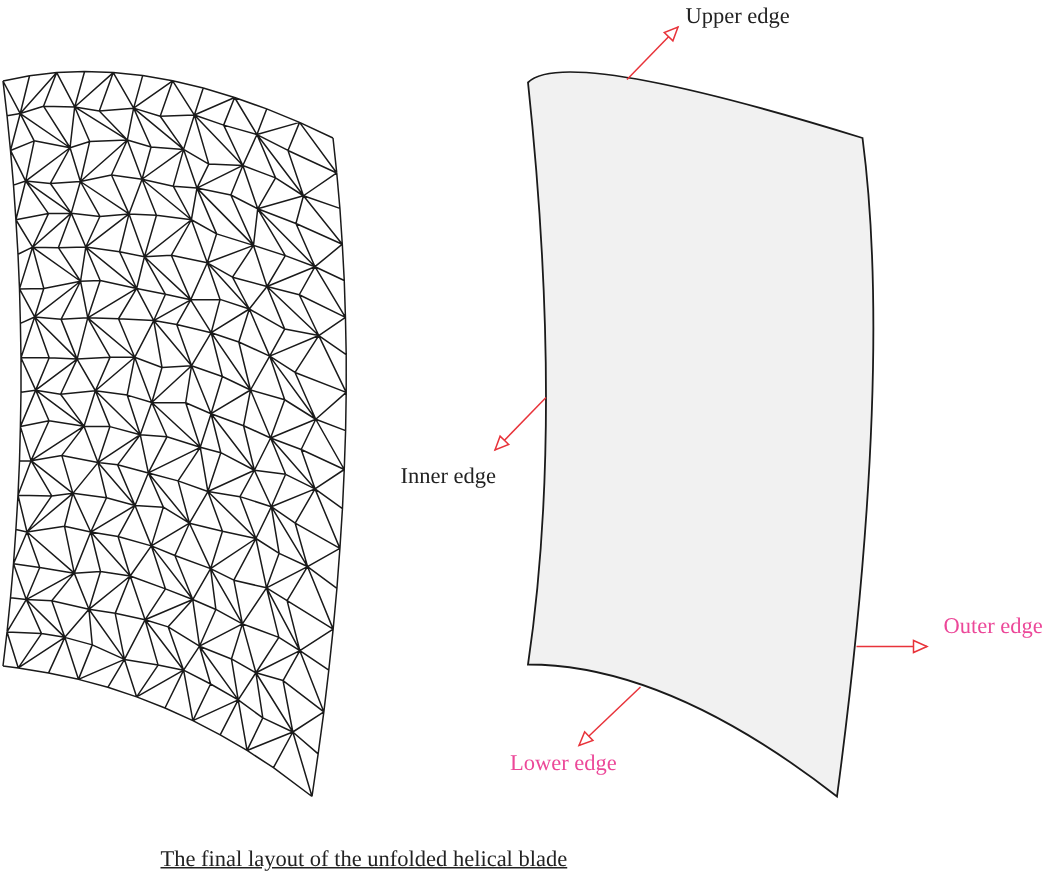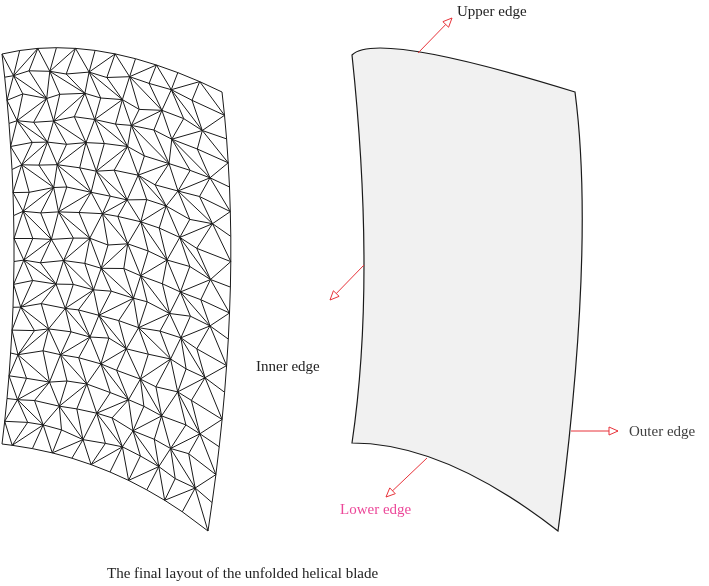--- a/index.html
+++ b/index.html
@@ -2,21 +2,21 @@
 <html><head>
 <meta charset="utf-8">
 <style>
   html, body { margin:0; padding:0; background:#ffffff; }
   body { width:709px; height:586px; position:relative; overflow:hidden;
          font-family:"DejaVu Serif", "Liberation Serif", serif; }
   #figure { position:absolute; left:0; top:0; width:709px; height:586px; }
   .label { position:absolute; font-family:"Liberation Serif","DejaVu Serif",serif;
            font-size:15px; color:#222; white-space:nowrap; }
   .caption { position:absolute; left:107px; top:565px; font-family:"Liberation Serif","DejaVu Serif",serif;
-             font-size:15px; color:#222; white-space:nowrap; }
+             font-size:15px; color:#222; white-space:nowrap;text-decoration:underline; }
 </style>
 </head>
 <body>
 
 <svg id="figure" width="709" height="586" viewBox="0 0 709 586" xmlns="http://www.w3.org/2000/svg">
   <g id="mesh-group">
       <path d="M2.0,54.0L19.7,50.5M19.7,50.5L37.8,48.4M37.8,48.4L56.4,47.7M56.4,47.7L75.5,48.4M75.5,48.4L95.1,50.4M95.1,50.4L115.1,53.9M115.1,53.9L135.5,58.7M135.5,58.7L156.4,65.0M156.4,65.0L177.8,72.6M177.8,72.6L199.7,81.6M199.7,81.6L222.0,92.0M4.7,77.2L13.5,75.7M13.5,75.7L29.0,70.8M29.0,70.8L49.8,71.3M49.8,71.3L66.2,74.0M66.2,74.0L89.1,72.1M89.1,72.1L106.8,77.5M106.8,77.5L129.6,76.7M129.6,76.7L149.1,83.4M149.1,83.4L171.3,89.7M171.3,89.7L192.0,100.3M192.0,100.3L224.5,115.3M7.0,100.3L22.8,93.9M22.8,93.9L46.7,98.5M46.7,98.5L59.8,94.3M59.8,94.3L84.9,93.3M84.9,93.3L100.7,98.0M100.7,98.0L122.4,99.6M122.4,99.6L139.2,109.4M139.2,109.4L161.9,110.3M161.9,110.3L183.7,118.6M183.7,118.6L202.3,130.5M202.3,130.5L226.6,138.9M9.0,123.4L17.1,120.7M17.1,120.7L33.6,122.3M33.6,122.3L53.6,121.0M53.6,121.0L74.3,116.7M74.3,116.7L94.7,119.5M94.7,119.5L115.5,124.1M115.5,124.1L131.3,125.4M131.3,125.4L153.9,130.0M153.9,130.0L171.8,139.2M171.8,139.2L197.3,149.0M197.3,149.0L228.2,162.8M10.6,146.5L32.3,142.4M32.3,142.4L47.5,142.1M47.5,142.1L66.6,144.3M66.6,144.3L86.0,142.6M86.0,142.6L104.3,143.5M104.3,143.5L127.6,146.5M127.6,146.5L144.4,155.9M144.4,155.9L169.0,163.6M169.0,163.6L190.2,170.4M190.2,170.4L210.0,177.8M210.0,177.8L229.5,187.0M12.0,169.5L21.7,164.8M21.7,164.8L38.9,165.1M38.9,165.1L57.2,164.7M57.2,164.7L79.7,167.8M79.7,167.8L96.3,171.2M96.3,171.2L114.2,170.2M114.2,170.2L138.2,175.2M138.2,175.2L155.0,184.8M155.0,184.8L178.0,191.0M178.0,191.0L199.5,196.5M199.5,196.5L230.3,211.6M13.0,192.6L29.2,192.3M29.2,192.3L53.7,187.5M53.7,187.5L66.8,187.0M66.8,187.0L91.1,192.3M91.1,192.3L110.3,196.2M110.3,196.2L127.1,199.9M127.1,199.9L146.7,199.6M146.7,199.6L166.2,206.0M166.2,206.0L189.8,219.4M189.8,219.4L212.5,223.7M212.5,223.7L230.8,236.4M13.6,215.6L23.1,211.3M23.1,211.3L40.7,212.9M40.7,212.9L58.5,211.9M58.5,211.9L79.0,212.5M79.0,212.5L102.5,213.7M102.5,213.7L117.8,216.4M117.8,216.4L140.8,221.8M140.8,221.8L159.2,228.0M159.2,228.0L179.8,237.4M179.8,237.4L196.7,248.3M196.7,248.3L230.8,261.6M14.0,238.5L32.8,238.5M32.8,238.5L51.4,239.4M51.4,239.4L73.4,238.1M73.4,238.1L89.8,238.2M89.8,238.2L108.0,245.0M108.0,245.0L127.7,243.8M127.7,243.8L148.2,251.0M148.2,251.0L167.0,260.0M167.0,260.0L189.8,266.5M189.8,266.5L210.5,279.5M210.5,279.5L230.4,287.1M14.0,261.5L23.8,260.1M23.8,260.1L40.4,262.8M40.4,262.8L63.6,260.5M63.6,260.5L84.8,263.4M84.8,263.4L101.2,268.3M101.2,268.3L123.8,268.5M123.8,268.5L140.7,275.8M140.7,275.8L162.4,283.8M162.4,283.8L180.4,292.0M180.4,292.0L200.8,299.7M200.8,299.7L229.5,313.0M13.6,284.4L32.7,280.5M32.7,280.5L56.0,284.1M56.0,284.1L73.3,284.4M73.3,284.4L93.5,289.8M93.5,289.8L111.3,291.2M111.3,291.2L133.5,298.2M133.5,298.2L147.2,301.8M147.2,301.8L169.6,313.5M169.6,313.5L190.4,316.2M190.4,316.2L210.0,325.9M210.0,325.9L228.3,339.1M13.0,307.3L20.7,307.1M20.7,307.1L41.2,303.6M41.2,303.6L65.3,308.4M65.3,308.4L78.4,309.9M78.4,309.9L98.9,315.3M98.9,315.3L118.7,320.6M118.7,320.6L138.6,327.7M138.6,327.7L160.0,331.1M160.0,331.1L180.9,337.8M180.9,337.8L196.8,348.8M196.8,348.8L226.6,365.6M12.0,330.1L34.5,330.6M34.5,330.6L48.6,328.9M48.6,328.9L71.0,331.8M71.0,331.8L90.0,337.0M90.0,337.0L108.9,338.1M108.9,338.1L126.3,348.8M126.3,348.8L148.3,354.2M148.3,354.2L170.6,359.0M170.6,359.0L186.1,368.9M186.1,368.9L205.0,377.7M205.0,377.7L224.6,392.3M10.6,353.0L18.0,354.7M18.0,354.7L43.0,350.8M43.0,350.8L60.5,354.7M60.5,354.7L78.7,357.7M78.7,357.7L100.9,363.9M100.9,363.9L116.6,370.3M116.6,370.3L140.4,379.1M140.4,379.1L155.9,386.8M155.9,386.8L177.7,391.9M177.7,391.9L191.4,400.4M191.4,400.4L222.1,419.4M9.0,375.8L26.5,378.3M26.5,378.3L49.5,382.1M49.5,382.1L67.0,381.0M67.0,381.0L86.8,384.0M86.8,384.0L110.3,392.6M110.3,392.6L128.5,399.7M128.5,399.7L143.9,406.3M143.9,406.3L161.6,415.9M161.6,415.9L185.9,424.9M185.9,424.9L199.9,433.8M199.9,433.8L219.2,446.8M7.0,398.5L17.5,399.7M17.5,399.7L34.5,400.5M34.5,400.5L59.3,406.2M59.3,406.2L76.8,408.9M76.8,408.9L96.7,413.2M96.7,413.2L112.1,417.9M112.1,417.9L133.0,430.8M133.0,430.8L154.3,439.3M154.3,439.3L170.6,448.5M170.6,448.5L188.7,453.7M188.7,453.7L215.9,474.6M4.7,421.3L27.7,422.4M27.7,422.4L43.2,424.9M43.2,424.9L61.5,429.9M61.5,429.9L83.0,439.6M83.0,439.6L105.4,443.4M105.4,443.4L122.4,446.8M122.4,446.8L140.4,456.0M140.4,456.0L158.8,466.6M158.8,466.6L175.2,478.6M175.2,478.6L195.2,488.0M195.2,488.0L212.1,502.6M2.0,444.0L12.2,445.3M12.2,445.3L32.4,448.6M32.4,448.6L52.3,452.9M52.3,452.9L71.9,458.2M71.9,458.2L91.1,464.6M91.1,464.6L110.0,472.0M110.0,472.0L128.6,480.4M128.6,480.4L146.8,489.9M146.8,489.9L164.7,500.3M164.7,500.3L182.3,511.8M182.3,511.8L208.0,531.0M2.0,54.0L4.7,77.2M19.7,50.5L13.5,75.7M37.8,48.4L29.0,70.8M56.4,47.7L49.8,71.3M75.5,48.4L66.2,74.0M95.1,50.4L89.1,72.1M115.1,53.9L106.8,77.5M135.5,58.7L129.6,76.7M156.4,65.0L149.1,83.4M177.8,72.6L171.3,89.7M199.7,81.6L192.0,100.3M222.0,92.0L224.5,115.3M4.7,77.2L7.0,100.3M13.5,75.7L22.8,93.9M29.0,70.8L46.7,98.5M49.8,71.3L59.8,94.3M66.2,74.0L84.9,93.3M89.1,72.1L100.7,98.0M106.8,77.5L122.4,99.6M129.6,76.7L139.2,109.4M149.1,83.4L161.9,110.3M171.3,89.7L183.7,118.6M192.0,100.3L202.3,130.5M224.5,115.3L226.6,138.9M7.0,100.3L9.0,123.4M22.8,93.9L17.1,120.7M46.7,98.5L33.6,122.3M59.8,94.3L53.6,121.0M84.9,93.3L74.3,116.7M100.7,98.0L94.7,119.5M122.4,99.6L115.5,124.1M139.2,109.4L131.3,125.4M161.9,110.3L153.9,130.0M183.7,118.6L171.8,139.2M202.3,130.5L197.3,149.0M226.6,138.9L228.2,162.8M9.0,123.4L10.6,146.5M17.1,120.7L32.3,142.4M33.6,122.3L47.5,142.1M53.6,121.0L66.6,144.3M74.3,116.7L86.0,142.6M94.7,119.5L104.3,143.5M115.5,124.1L127.6,146.5M131.3,125.4L144.4,155.9M153.9,130.0L169.0,163.6M171.8,139.2L190.2,170.4M197.3,149.0L210.0,177.8M228.2,162.8L229.5,187.0M10.6,146.5L12.0,169.5M32.3,142.4L21.7,164.8M47.5,142.1L38.9,165.1M66.6,144.3L57.2,164.7M86.0,142.6L79.7,167.8M104.3,143.5L96.3,171.2M127.6,146.5L114.2,170.2M144.4,155.9L138.2,175.2M169.0,163.6L155.0,184.8M190.2,170.4L178.0,191.0M210.0,177.8L199.5,196.5M229.5,187.0L230.3,211.6M12.0,169.5L13.0,192.6M21.7,164.8L29.2,192.3M38.9,165.1L53.7,187.5M57.2,164.7L66.8,187.0M79.7,167.8L91.1,192.3M96.3,171.2L110.3,196.2M114.2,170.2L127.1,199.9M138.2,175.2L146.7,199.6M155.0,184.8L166.2,206.0M178.0,191.0L189.8,219.4M199.5,196.5L212.5,223.7M230.3,211.6L230.8,236.4M13.0,192.6L13.6,215.6M29.2,192.3L23.1,211.3M53.7,187.5L40.7,212.9M66.8,187.0L58.5,211.9M91.1,192.3L79.0,212.5M110.3,196.2L102.5,213.7M127.1,199.9L117.8,216.4M146.7,199.6L140.8,221.8M166.2,206.0L159.2,228.0M189.8,219.4L179.8,237.4M212.5,223.7L196.7,248.3M230.8,236.4L230.8,261.6M13.6,215.6L14.0,238.5M23.1,211.3L32.8,238.5M40.7,212.9L51.4,239.4M58.5,211.9L73.4,238.1M79.0,212.5L89.8,238.2M102.5,213.7L108.0,245.0M117.8,216.4L127.7,243.8M140.8,221.8L148.2,251.0M159.2,228.0L167.0,260.0M179.8,237.4L189.8,266.5M196.7,248.3L210.5,279.5M230.8,261.6L230.4,287.1M14.0,238.5L14.0,261.5M32.8,238.5L23.8,260.1M51.4,239.4L40.4,262.8M73.4,238.1L63.6,260.5M89.8,238.2L84.8,263.4M108.0,245.0L101.2,268.3M127.7,243.8L123.8,268.5M148.2,251.0L140.7,275.8M167.0,260.0L162.4,283.8M189.8,266.5L180.4,292.0M210.5,279.5L200.8,299.7M230.4,287.1L229.5,313.0M14.0,261.5L13.6,284.4M23.8,260.1L32.7,280.5M40.4,262.8L56.0,284.1M63.6,260.5L73.3,284.4M84.8,263.4L93.5,289.8M101.2,268.3L111.3,291.2M123.8,268.5L133.5,298.2M140.7,275.8L147.2,301.8M162.4,283.8L169.6,313.5M180.4,292.0L190.4,316.2M200.8,299.7L210.0,325.9M229.5,313.0L228.3,339.1M13.6,284.4L13.0,307.3M32.7,280.5L20.7,307.1M56.0,284.1L41.2,303.6M73.3,284.4L65.3,308.4M93.5,289.8L78.4,309.9M111.3,291.2L98.9,315.3M133.5,298.2L118.7,320.6M147.2,301.8L138.6,327.7M169.6,313.5L160.0,331.1M190.4,316.2L180.9,337.8M210.0,325.9L196.8,348.8M228.3,339.1L226.6,365.6M13.0,307.3L12.0,330.1M20.7,307.1L34.5,330.6M41.2,303.6L48.6,328.9M65.3,308.4L71.0,331.8M78.4,309.9L90.0,337.0M98.9,315.3L108.9,338.1M118.7,320.6L126.3,348.8M138.6,327.7L148.3,354.2M160.0,331.1L170.6,359.0M180.9,337.8L186.1,368.9M196.8,348.8L205.0,377.7M226.6,365.6L224.6,392.3M12.0,330.1L10.6,353.0M34.5,330.6L18.0,354.7M48.6,328.9L43.0,350.8M71.0,331.8L60.5,354.7M90.0,337.0L78.7,357.7M108.9,338.1L100.9,363.9M126.3,348.8L116.6,370.3M148.3,354.2L140.4,379.1M170.6,359.0L155.9,386.8M186.1,368.9L177.7,391.9M205.0,377.7L191.4,400.4M224.6,392.3L222.1,419.4M10.6,353.0L9.0,375.8M18.0,354.7L26.5,378.3M43.0,350.8L49.5,382.1M60.5,354.7L67.0,381.0M78.7,357.7L86.8,384.0M100.9,363.9L110.3,392.6M116.6,370.3L128.5,399.7M140.4,379.1L143.9,406.3M155.9,386.8L161.6,415.9M177.7,391.9L185.9,424.9M191.4,400.4L199.9,433.8M222.1,419.4L219.2,446.8M9.0,375.8L7.0,398.5M26.5,378.3L17.5,399.7M49.5,382.1L34.5,400.5M67.0,381.0L59.3,406.2M86.8,384.0L76.8,408.9M110.3,392.6L96.7,413.2M128.5,399.7L112.1,417.9M143.9,406.3L133.0,430.8M161.6,415.9L154.3,439.3M185.9,424.9L170.6,448.5M199.9,433.8L188.7,453.7M219.2,446.8L215.9,474.6M7.0,398.5L4.7,421.3M17.5,399.7L27.7,422.4M34.5,400.5L43.2,424.9M59.3,406.2L61.5,429.9M76.8,408.9L83.0,439.6M96.7,413.2L105.4,443.4M112.1,417.9L122.4,446.8M133.0,430.8L140.4,456.0M154.3,439.3L158.8,466.6M170.6,448.5L175.2,478.6M188.7,453.7L195.2,488.0M215.9,474.6L212.1,502.6M4.7,421.3L2.0,444.0M27.7,422.4L12.2,445.3M43.2,424.9L32.4,448.6M61.5,429.9L52.3,452.9M83.0,439.6L71.9,458.2M105.4,443.4L91.1,464.6M122.4,446.8L110.0,472.0M140.4,456.0L128.6,480.4M158.8,466.6L146.8,489.9M175.2,478.6L164.7,500.3M195.2,488.0L182.3,511.8M212.1,502.6L208.0,531.0M2.0,54.0L13.5,75.7M37.8,48.4L13.5,75.7M37.8,48.4L49.8,71.3M75.5,48.4L49.8,71.3M75.5,48.4L89.1,72.1M115.1,53.9L89.1,72.1M115.1,53.9L129.6,76.7M156.4,65.0L129.6,76.7M156.4,65.0L171.3,89.7M199.7,81.6L171.3,89.7M199.7,81.6L224.5,115.3M13.5,75.7L7.0,100.3M13.5,75.7L46.7,98.5M49.8,71.3L46.7,98.5M49.8,71.3L84.9,93.3M89.1,72.1L84.9,93.3M89.1,72.1L122.4,99.6M129.6,76.7L122.4,99.6M129.6,76.7L161.9,110.3M171.3,89.7L161.9,110.3M171.3,89.7L202.3,130.5M224.5,115.3L202.3,130.5M7.0,100.3L17.1,120.7M46.7,98.5L17.1,120.7M46.7,98.5L53.6,121.0M84.9,93.3L53.6,121.0M84.9,93.3L94.7,119.5M122.4,99.6L94.7,119.5M122.4,99.6L131.3,125.4M161.9,110.3L131.3,125.4M161.9,110.3L171.8,139.2M202.3,130.5L171.8,139.2M202.3,130.5L228.2,162.8M17.1,120.7L10.6,146.5M17.1,120.7L47.5,142.1M53.6,121.0L47.5,142.1M53.6,121.0L86.0,142.6M94.7,119.5L86.0,142.6M94.7,119.5L127.6,146.5M131.3,125.4L127.6,146.5M131.3,125.4L169.0,163.6M171.8,139.2L169.0,163.6M171.8,139.2L210.0,177.8M228.2,162.8L210.0,177.8M10.6,146.5L21.7,164.8M47.5,142.1L21.7,164.8M47.5,142.1L57.2,164.7M86.0,142.6L57.2,164.7M86.0,142.6L96.3,171.2M127.6,146.5L96.3,171.2M127.6,146.5L138.2,175.2M169.0,163.6L138.2,175.2M169.0,163.6L178.0,191.0M210.0,177.8L178.0,191.0M210.0,177.8L230.3,211.6M21.7,164.8L13.0,192.6M21.7,164.8L53.7,187.5M57.2,164.7L53.7,187.5M57.2,164.7L91.1,192.3M96.3,171.2L91.1,192.3M96.3,171.2L127.1,199.9M138.2,175.2L127.1,199.9M138.2,175.2L166.2,206.0M178.0,191.0L166.2,206.0M178.0,191.0L212.5,223.7M230.3,211.6L212.5,223.7M13.0,192.6L23.1,211.3M53.7,187.5L23.1,211.3M53.7,187.5L58.5,211.9M91.1,192.3L58.5,211.9M91.1,192.3L102.5,213.7M127.1,199.9L102.5,213.7M127.1,199.9L140.8,221.8M166.2,206.0L140.8,221.8M166.2,206.0L179.8,237.4M212.5,223.7L179.8,237.4M212.5,223.7L230.8,261.6M23.1,211.3L14.0,238.5M23.1,211.3L51.4,239.4M58.5,211.9L51.4,239.4M58.5,211.9L89.8,238.2M102.5,213.7L89.8,238.2M102.5,213.7L127.7,243.8M140.8,221.8L127.7,243.8M140.8,221.8L167.0,260.0M179.8,237.4L167.0,260.0M179.8,237.4L210.5,279.5M230.8,261.6L210.5,279.5M14.0,238.5L23.8,260.1M51.4,239.4L23.8,260.1M51.4,239.4L63.6,260.5M89.8,238.2L63.6,260.5M89.8,238.2L101.2,268.3M127.7,243.8L101.2,268.3M127.7,243.8L140.7,275.8M167.0,260.0L140.7,275.8M167.0,260.0L180.4,292.0M210.5,279.5L180.4,292.0M210.5,279.5L229.5,313.0M23.8,260.1L13.6,284.4M23.8,260.1L56.0,284.1M63.6,260.5L56.0,284.1M63.6,260.5L93.5,289.8M101.2,268.3L93.5,289.8M101.2,268.3L133.5,298.2M140.7,275.8L133.5,298.2M140.7,275.8L169.6,313.5M180.4,292.0L169.6,313.5M180.4,292.0L210.0,325.9M229.5,313.0L210.0,325.9M13.6,284.4L20.7,307.1M56.0,284.1L20.7,307.1M56.0,284.1L65.3,308.4M93.5,289.8L65.3,308.4M93.5,289.8L98.9,315.3M133.5,298.2L98.9,315.3M133.5,298.2L138.6,327.7M169.6,313.5L138.6,327.7M169.6,313.5L180.9,337.8M210.0,325.9L180.9,337.8M210.0,325.9L226.6,365.6M20.7,307.1L12.0,330.1M20.7,307.1L48.6,328.9M65.3,308.4L48.6,328.9M65.3,308.4L90.0,337.0M98.9,315.3L90.0,337.0M98.9,315.3L126.3,348.8M138.6,327.7L126.3,348.8M138.6,327.7L170.6,359.0M180.9,337.8L170.6,359.0M180.9,337.8L205.0,377.7M226.6,365.6L205.0,377.7M12.0,330.1L18.0,354.7M48.6,328.9L18.0,354.7M48.6,328.9L60.5,354.7M90.0,337.0L60.5,354.7M90.0,337.0L100.9,363.9M126.3,348.8L100.9,363.9M126.3,348.8L140.4,379.1M170.6,359.0L140.4,379.1M170.6,359.0L177.7,391.9M205.0,377.7L177.7,391.9M205.0,377.7L222.1,419.4M18.0,354.7L9.0,375.8M18.0,354.7L49.5,382.1M60.5,354.7L49.5,382.1M60.5,354.7L86.8,384.0M100.9,363.9L86.8,384.0M100.9,363.9L128.5,399.7M140.4,379.1L128.5,399.7M140.4,379.1L161.6,415.9M177.7,391.9L161.6,415.9M177.7,391.9L199.9,433.8M222.1,419.4L199.9,433.8M9.0,375.8L17.5,399.7M49.5,382.1L17.5,399.7M49.5,382.1L59.3,406.2M86.8,384.0L59.3,406.2M86.8,384.0L96.7,413.2M128.5,399.7L96.7,413.2M128.5,399.7L133.0,430.8M161.6,415.9L133.0,430.8M161.6,415.9L170.6,448.5M199.9,433.8L170.6,448.5M199.9,433.8L215.9,474.6M17.5,399.7L4.7,421.3M17.5,399.7L43.2,424.9M59.3,406.2L43.2,424.9M59.3,406.2L83.0,439.6M96.7,413.2L83.0,439.6M96.7,413.2L122.4,446.8M133.0,430.8L122.4,446.8M133.0,430.8L158.8,466.6M170.6,448.5L158.8,466.6M170.6,448.5L195.2,488.0M215.9,474.6L195.2,488.0M4.7,421.3L12.2,445.3M43.2,424.9L12.2,445.3M43.2,424.9L52.3,452.9M83.0,439.6L52.3,452.9M83.0,439.6L91.1,464.6M122.4,446.8L91.1,464.6M122.4,446.8L128.6,480.4M158.8,466.6L128.6,480.4M158.8,466.6L164.7,500.3M195.2,488.0L164.7,500.3M195.2,488.0L208.0,531.0" fill="none" stroke="#1a1a1a" stroke-width="1"></path>
     </g>
   <path id="shape-path" d="M352,55 Q376.5,30.5 575,92 Q595.5,248.5 558,531 Q445,443 352,443 Q376,281 352,55 Z" fill="#f1f1f1" stroke="#1a1a1a" stroke-width="1.2"></path>
   <g id="arrows-group">
@@ -25,17 +25,17 @@
       <line x1="364" y1="265" x2="330" y2="300" stroke="#e8333a" stroke-width="1"></line>
       <polygon points="330,300 333.40195363493234,290.757342835214 339.14018868180614,296.33162830931997" fill="#ffffff" stroke="#e8333a" stroke-width="1"></polygon>
       <line x1="427" y1="458" x2="386" y2="497" stroke="#e8333a" stroke-width="1"></line>
       <polygon points="386,497 389.7641674912172,487.8988438592636 395.2778776191973,493.6953083527811" fill="#ffffff" stroke="#e8333a" stroke-width="1"></polygon>
       <line x1="571" y1="431" x2="618" y2="431" stroke="#e8333a" stroke-width="1"></line>
       <polygon points="618,431 609,435 609,427" fill="#ffffff" stroke="#e8333a" stroke-width="1"></polygon>
     </g>
 </svg>
 
 <div class="label" id="lbl-0" style="left: 457px; top: 3px; color: rgb(34, 34, 34);">Upper edge</div>
-<div class="label" id="lbl-1" style="left: 256px; top: 310px; color: rgb(34, 34, 34); margin-top: 48px;">Inner edge</div>
+<div class="label" id="lbl-1" style="left: 267px; top: 310px; color: rgb(34, 34, 34);">Inner edge</div>
 <div class="label" id="lbl-2" style="left: 340px; top: 501px; color: #ec4899;">Lower edge</div>
-<div class="label" id="lbl-3" style="left: 629px; top: 423px; color: #404040;">Outer edge</div>
+<div class="label" id="lbl-3" style="left: 629px; top: 410px; color: #ec4899;">Outer edge</div>
 
 <div class="caption">The final layout of the unfolded helical blade</div>
 
 </body></html>

